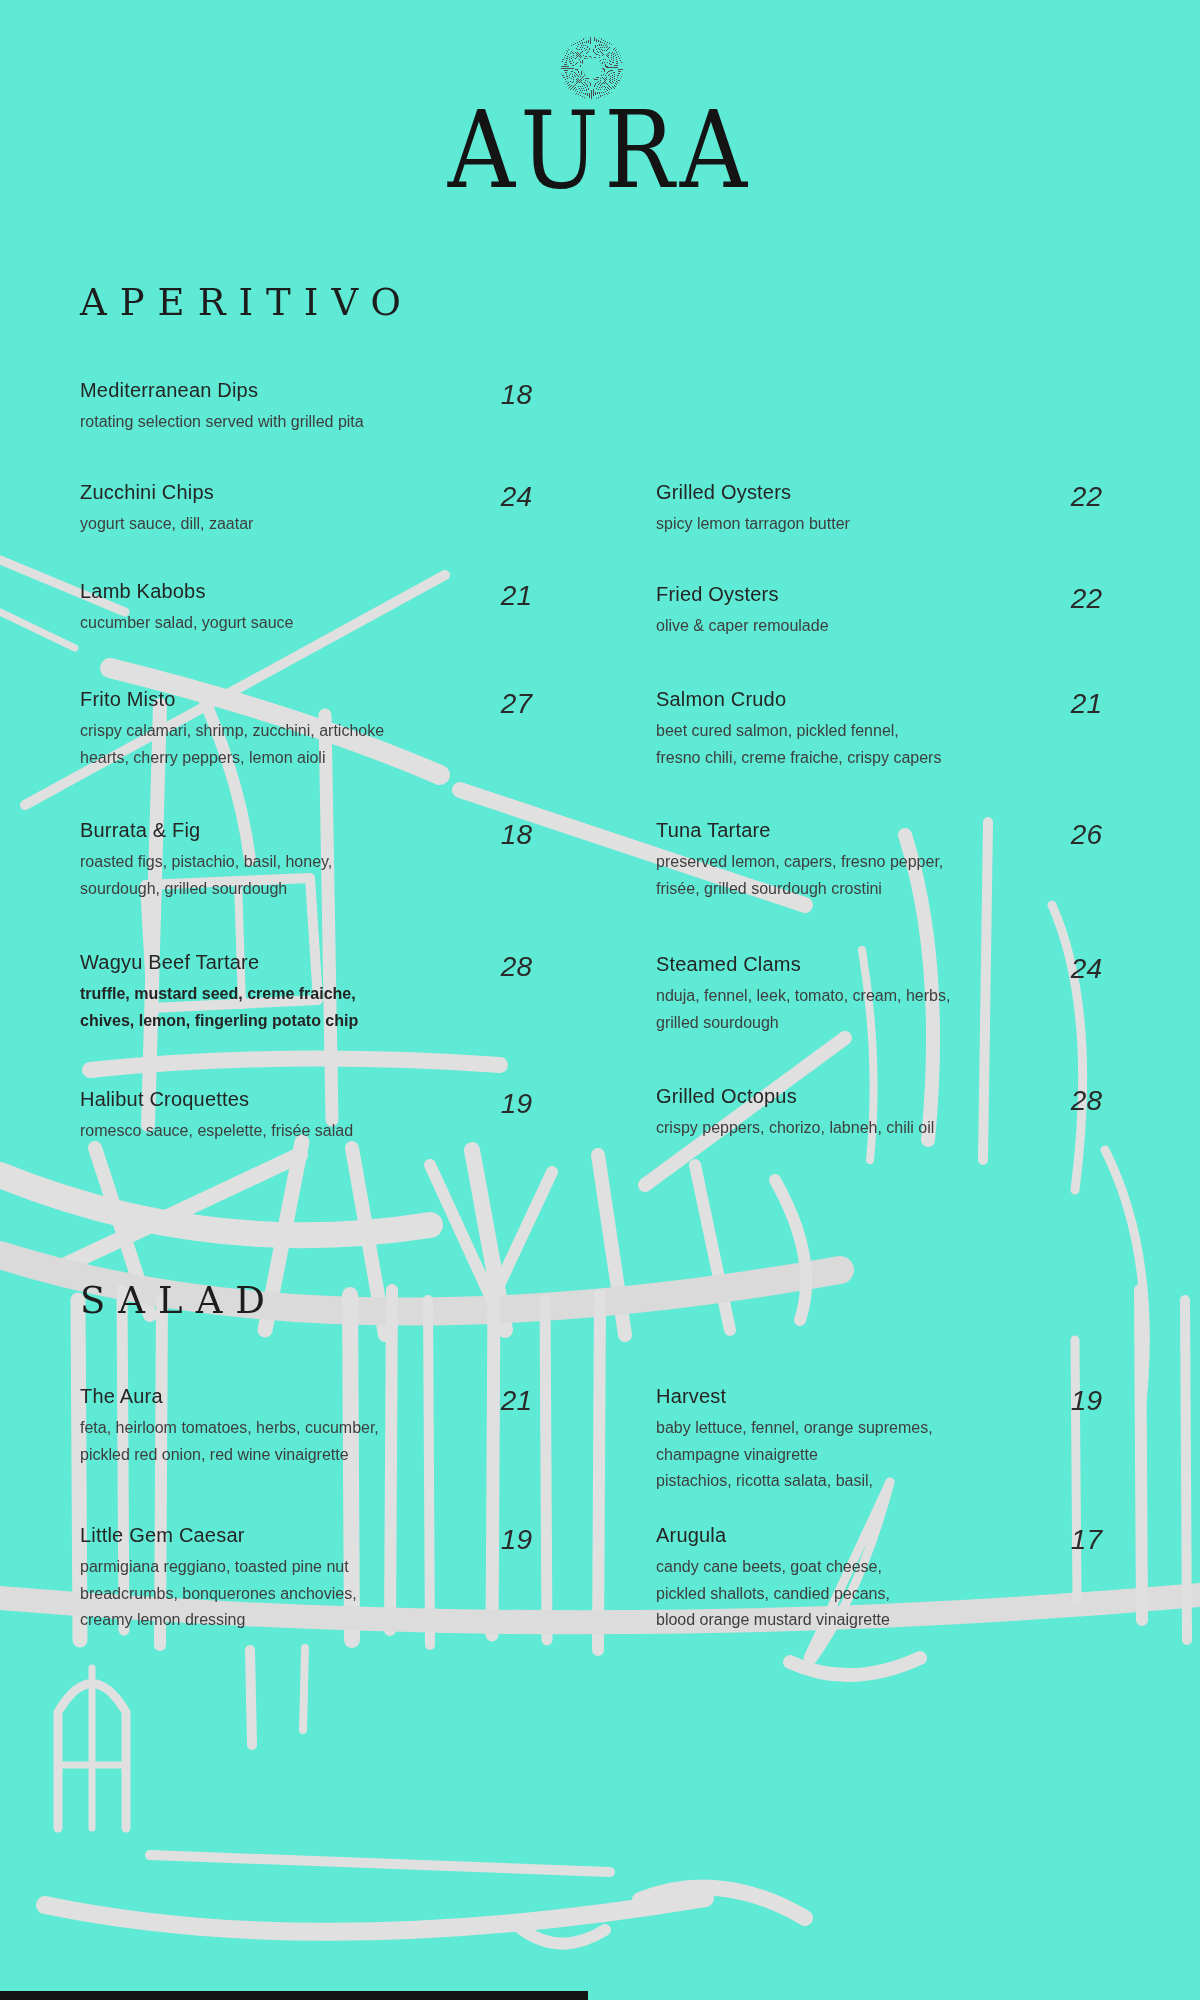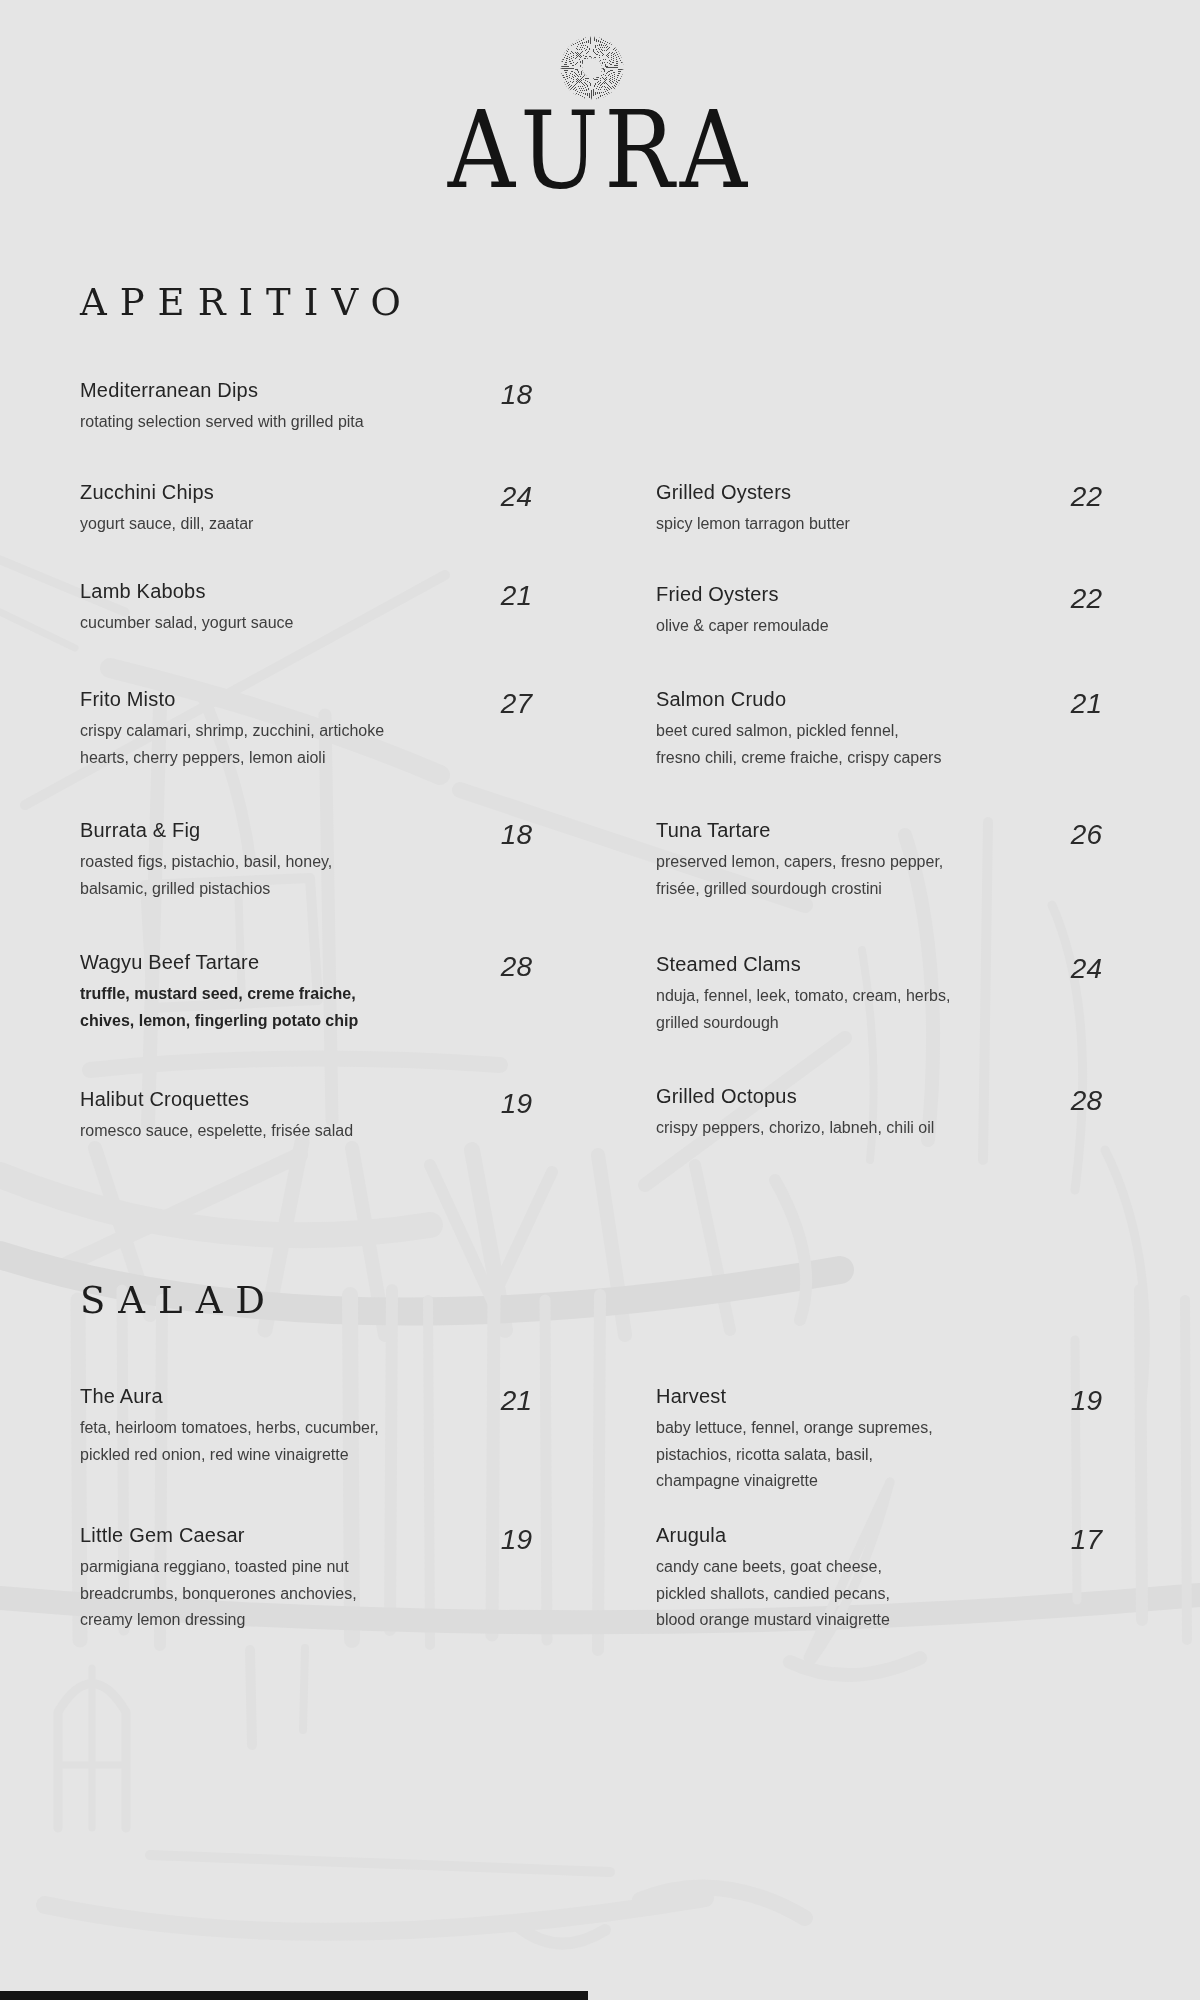--- a/index.html
+++ b/index.html
@@ -1,18 +1,18 @@
 <!DOCTYPE html>
 <html><head>
 <meta charset="utf-8">
 <style>
   html,body{margin:0;padding:0;background:#ffffff;}
   .page{
     position:relative;width:1200px;height:2000px;margin:0 auto;
-    background:#e5e5e5;overflow:hidden;
+    background:#5eead4;overflow:hidden;
     font-family:"Liberation Sans",sans-serif;color:#262626;
   }
   .artwork{position:absolute;left:0;top:0;width:1200px;height:2000px;z-index:0;}
   .content{position:absolute;left:0;top:0;width:100%;height:100%;z-index:1;}
 
   
   .sunburst{
     position:absolute;left:558px;top:34px;width:68px;height:68px;border-radius:50%;
     background:repeating-conic-gradient(#4d4d4d 0deg,#4d4d4d 0.9deg,transparent 0.9deg,transparent 4.4deg);
     -webkit-mask:radial-gradient(circle at 50% 50%,transparent 0 9px,#000 11px 30px,transparent 32px);
@@ -171,21 +171,21 @@
       </div>
     </div>
 
     <div class="menu-item col-l" style="top:816px">
       <div class="item-head">
         <span class="item-name">Burrata &amp; Fig</span>
         <span class="item-price">18</span>
       </div>
       <div class="item-desc">
         <div>roasted figs, pistachio, basil, honey,</div>
-          <div>balsamic, grilled pistachios</div>
+          <div>sourdough, grilled sourdough</div>
           <div></div>
       </div>
     </div>
 
     <div class="menu-item col-l" style="top:948px">
       <div class="item-head">
         <span class="item-name">Wagyu Beef Tartare</span>
         <span class="item-price">28</span>
       </div>
       <div class="item-desc desc-bold">
@@ -306,22 +306,22 @@
       </div>
     </div>
 
     <div class="menu-item col-r" style="top:1382px">
       <div class="item-head">
         <span class="item-name">Harvest</span>
         <span class="item-price">19</span>
       </div>
       <div class="item-desc">
         <div>baby lettuce, fennel, orange supremes,</div>
+          <div>champagne vinaigrette</div>
           <div>pistachios, ricotta salata, basil,</div>
-          <div>champagne vinaigrette</div>
       </div>
     </div>
 
     <div class="menu-item col-r" style="top:1521px">
       <div class="item-head">
         <span class="item-name">Arugula</span>
         <span class="item-price">17</span>
       </div>
       <div class="item-desc">
         <div>candy cane beets, goat cheese,</div>

